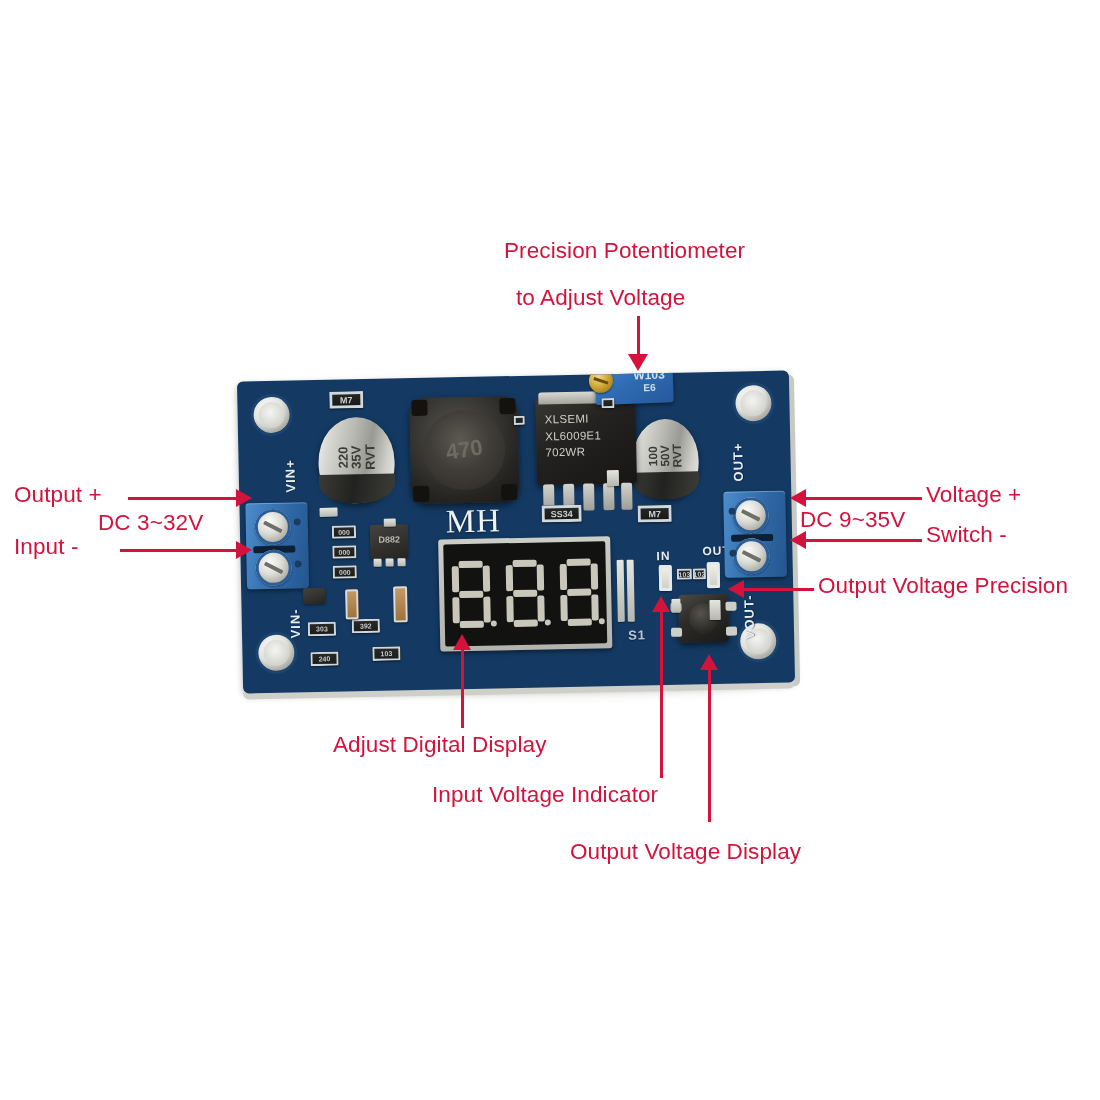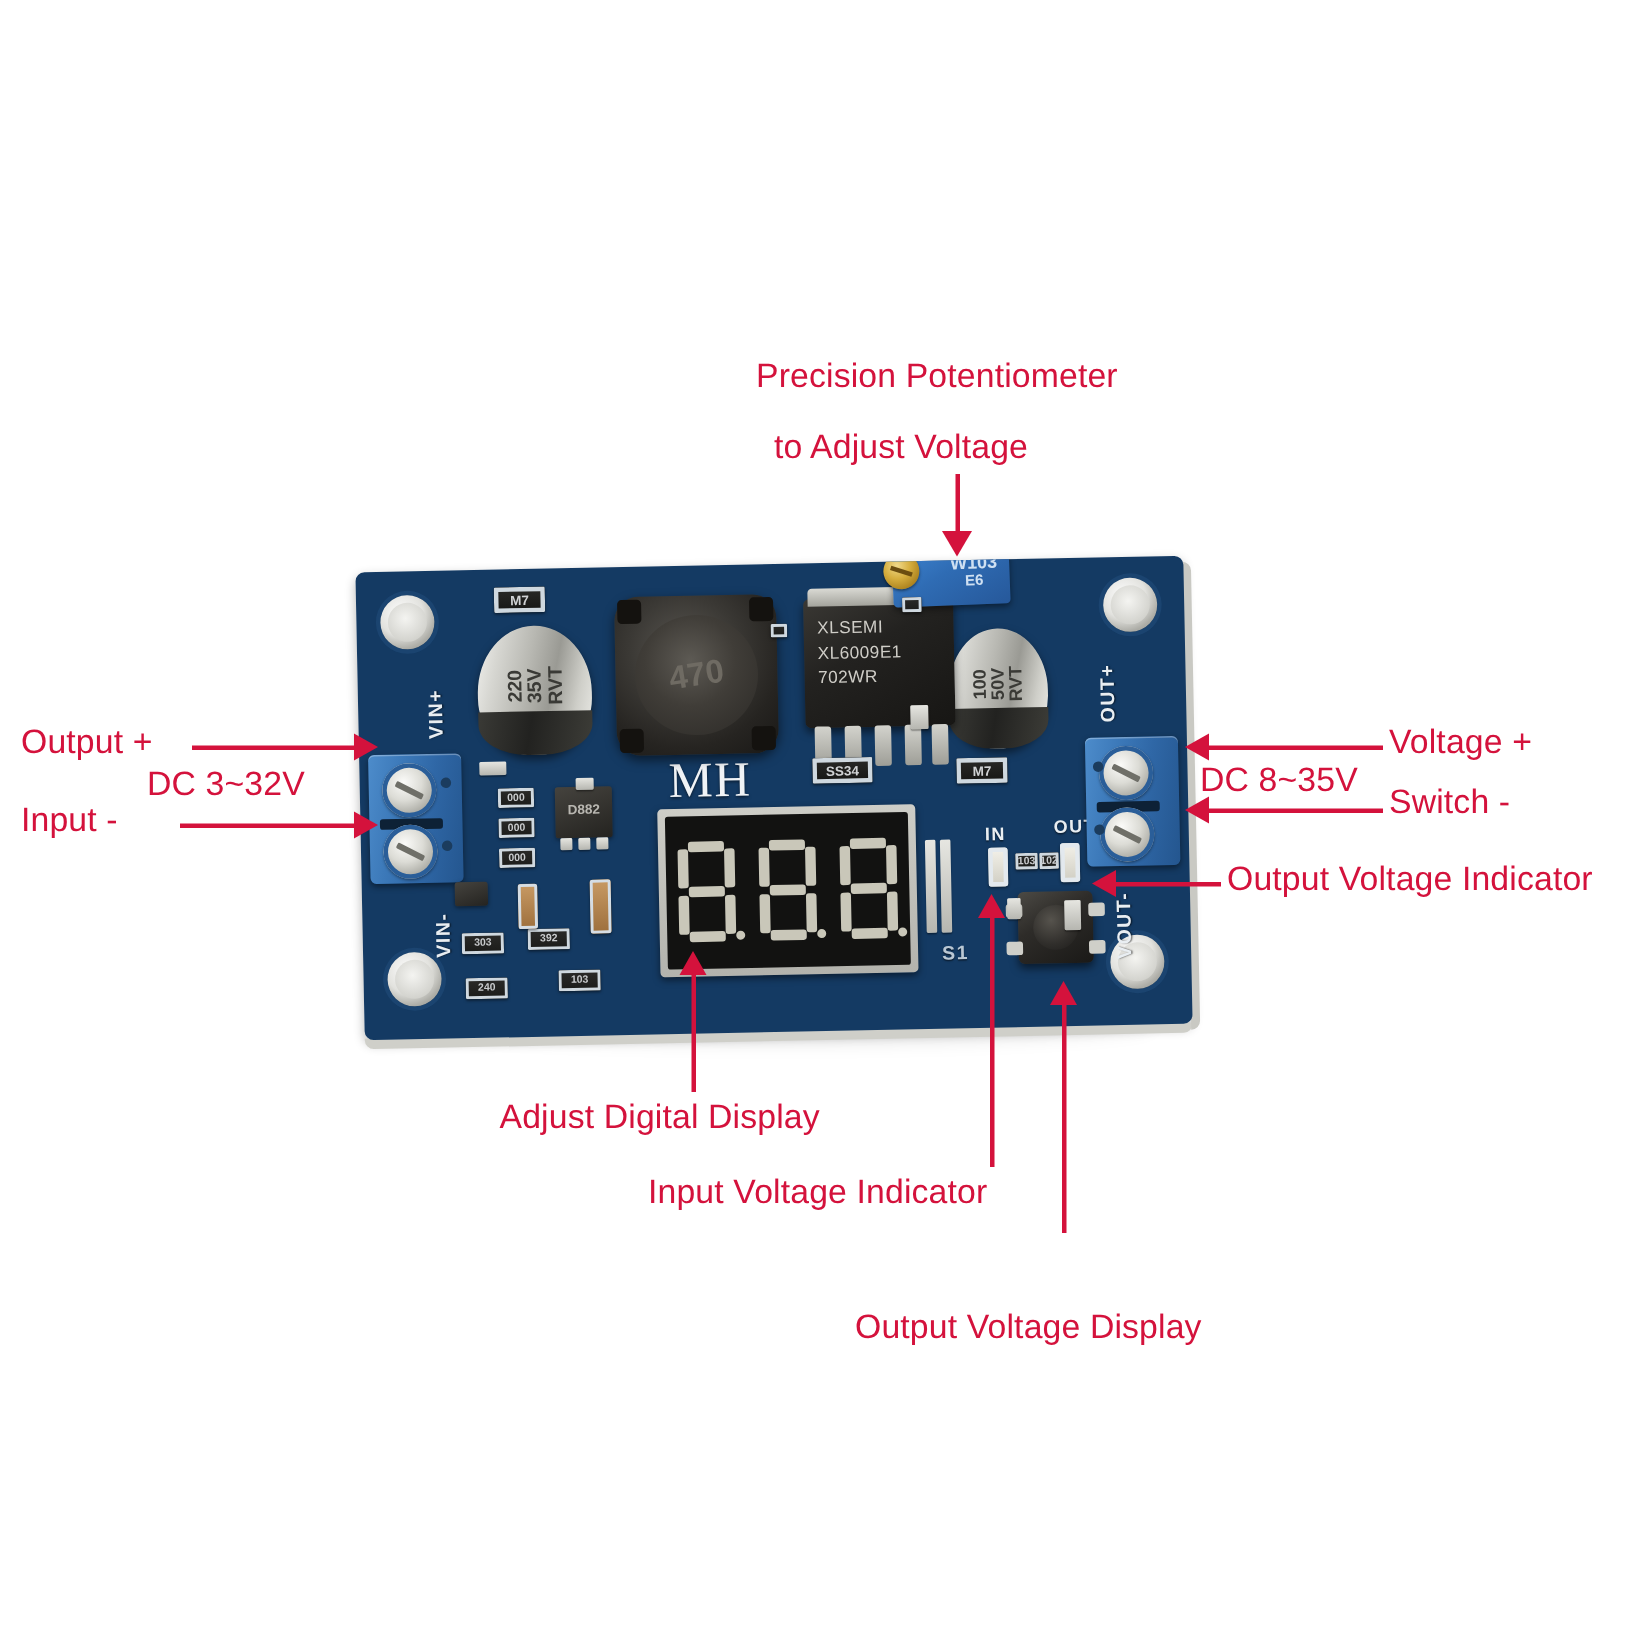--- a/index.html
+++ b/index.html
@@ -379,31 +379,31 @@
   <div class="anno" style="left:98px;top:511px;">DC 3~32V</div>
 
   <div class="anno" style="left:926px;top:483px;">Voltage +</div>
   <div class="lead hline" style="left:806px;top:497px;width:116px;"></div>
   <div class="ahead ah-left" style="left:790px;top:489px;"></div>
 
   <div class="anno" style="left:926px;top:523px;">Switch -</div>
   <div class="lead hline" style="left:806px;top:539px;width:116px;"></div>
   <div class="ahead ah-left" style="left:790px;top:531px;"></div>
 
-  <div class="anno" style="left:800px;top:508px;">DC 8~35V</div>
-
-  <div class="anno" style="left:818px;top:574px;">Output Voltage Indicator</div>
+  <div class="anno" style="left:800px;top:508px;">DC 9~35V</div>
+
+  <div class="anno" style="left:818px;top:574px;">Output Voltage Precision</div>
   <div class="lead hline" style="left:744px;top:588px;width:70px;"></div>
   <div class="ahead ah-left" style="left:728px;top:580px;"></div>
 
   <div class="anno" style="left:333px;top:733px;">Adjust Digital Display</div>
   <div class="lead vline" style="left:461px;top:648px;height:80px;"></div>
   <div class="ahead ah-up" style="left:453px;top:634px;"></div>
 
   <div class="anno" style="left:432px;top:783px;">Input Voltage Indicator</div>
   <div class="lead vline" style="left:660px;top:610px;height:168px;"></div>
   <div class="ahead ah-up" style="left:652px;top:596px;"></div>
 
-  <div class="anno" style="left:570px;top:873px;">Output Voltage Display</div>
+  <div class="anno" style="left:570px;top:840px;">Output Voltage Display</div>
   <div class="lead vline" style="left:708px;top:668px;height:154px;"></div>
   <div class="ahead ah-up" style="left:700px;top:654px;"></div>
 
 </div>
 
 </body></html>

